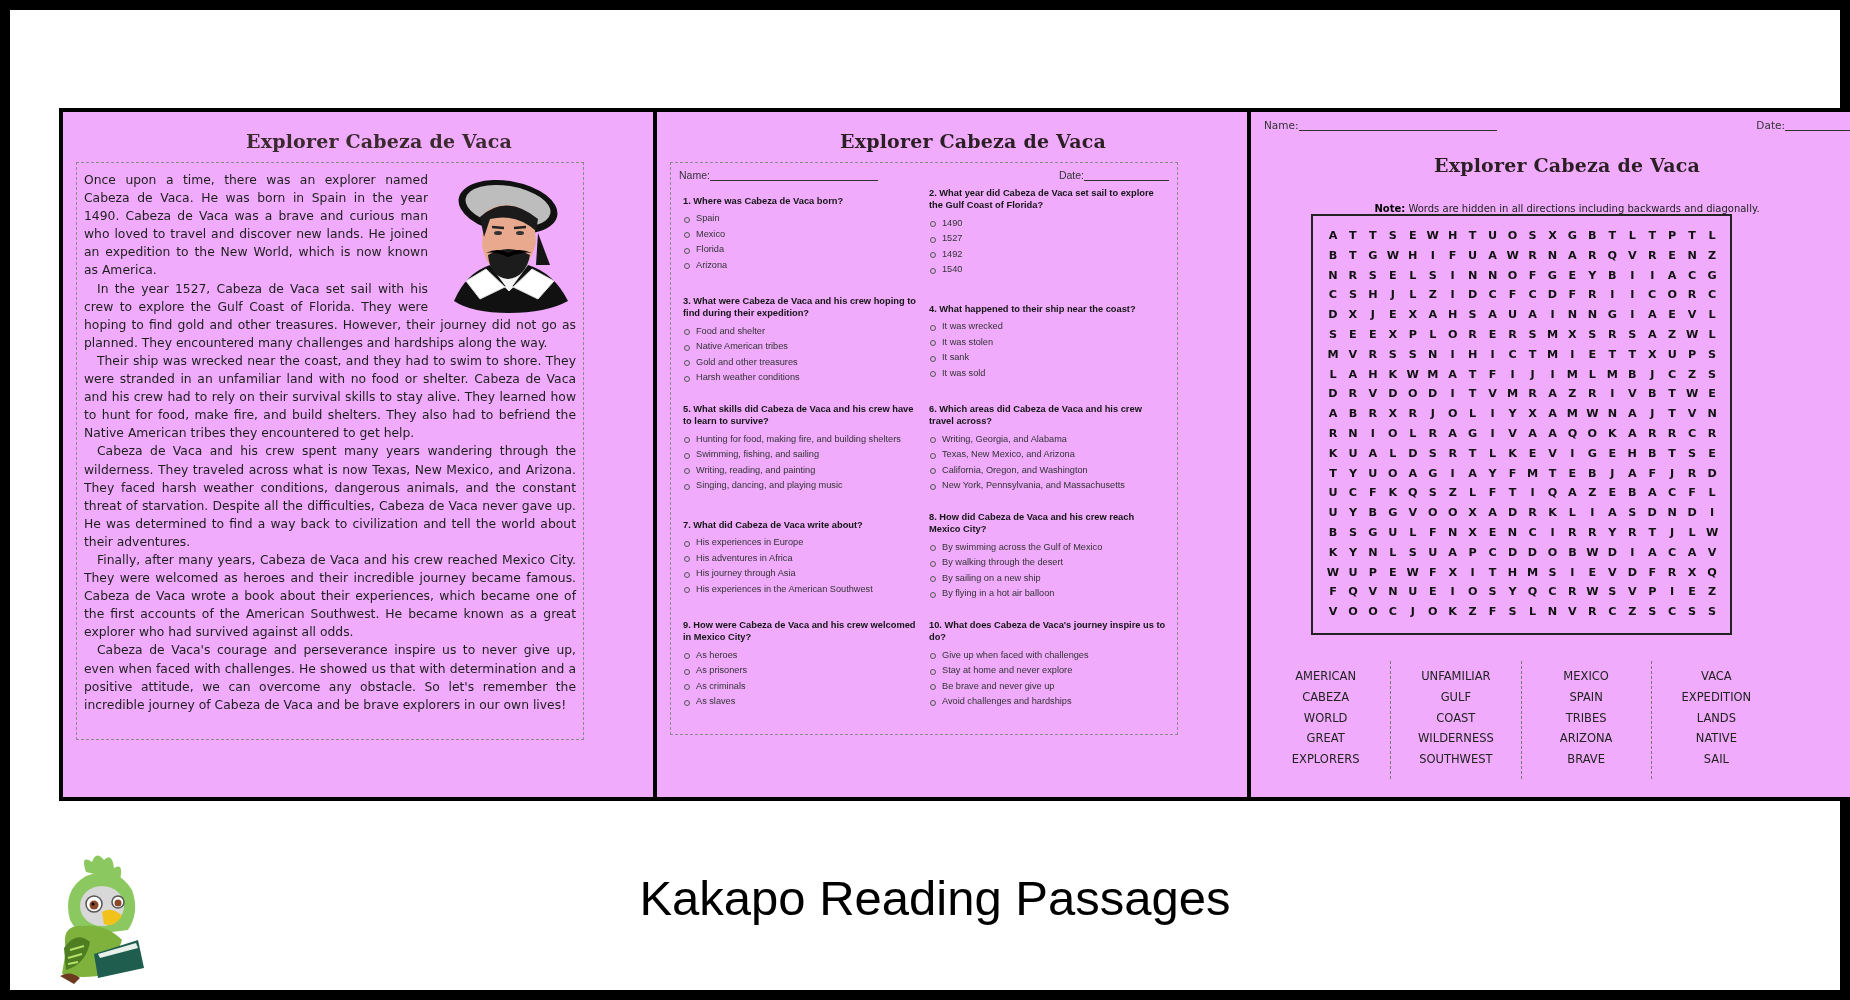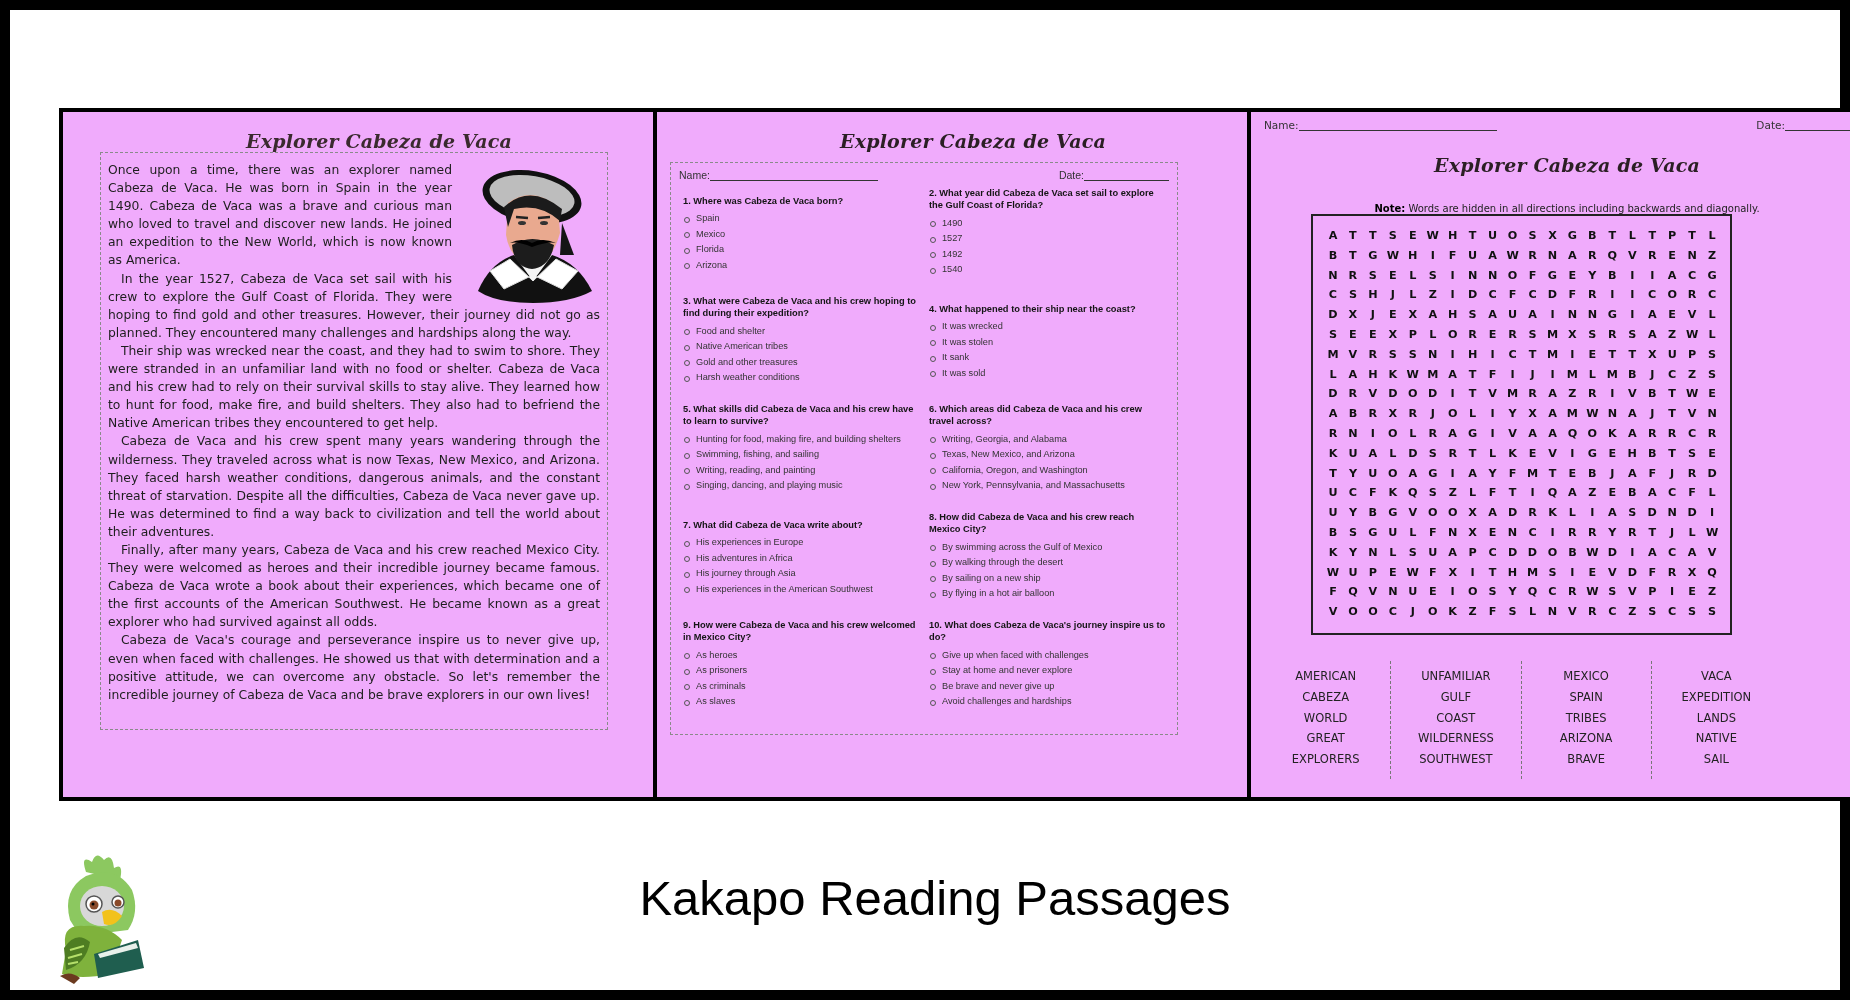--- a/index.html
+++ b/index.html
@@ -3,25 +3,25 @@
 <meta charset="utf-8">
 <style>
   * { box-sizing: border-box; margin: 0; padding: 0; }
   html, body { width: 1850px; height: 1000px; overflow: hidden; background: #000; }
   body { position: relative; font-family: "DejaVu Sans", sans-serif; color: #222; }
   .canvas { position: absolute; left: 10px; top: 10px; width: 1830px; height: 980px; background: #fff; }
   .page { position: absolute; top: 98px; width: 640px; height: 693px; border: 4px solid #000; background: #f0abfc; overflow: hidden; }
   .page.p1 { left: 49px; }
   .page.p2 { left: 643px; }
   .page.p3 { left: 1237px; }
-  .script-title { position: absolute; left: 0; right: 0; text-align: center; font-family: "DejaVu Serif", serif; font-style: italic; font-weight: bold; font-size: 19px; color: #2b1f24; letter-spacing: 0.2px; }
+  .script-title { position: absolute; left: 0; right: 0; text-align: center; font-family: "DejaVu Serif", serif; font-weight: bold; font-size: 19px; color: #2b1f24; letter-spacing: 0.2px; }
   .p1 .script-title { top: 18px; color: #3a2a2e; }
   .dashed-box { position: absolute; border: 1px dashed #8a8a8a; }
   
-  .p1 .dashed-box { left: 13px; top: 40px; width: 508px; height: 578px; padding: 8px 7px 0 7px; margin-left: 24px; }
+  .p1 .dashed-box { left: 13px; top: 50px; width: 508px; height: 578px; padding: 8px 7px 0 7px; }
   .passage { font-family: "DejaVu Sans", sans-serif; font-size: 12.35px; line-height: 18.1px; color: #1e1e1e; text-align: justify; }
   .passage p { text-indent: 13px; }
   .passage p:first-of-type { text-indent: 0; }
   .portrait { float: right; width: 126px; height: 142px; margin: 2px 4px 0 18px; position: relative; }
   .portrait svg { width: 126px; height: 142px; display: block; }
   
   .p2 .script-title { top: 18px; }
   .p2 .dashed-box { left: 13px; top: 50px; width: 508px; height: 573px; padding: 6px 8px 0 8px; }
   .namedate { display: flex; justify-content: space-between; font-size: 10.5px; color: #333; font-family: "Liberation Sans", sans-serif; height: 16px; }
   .namedate .line { display: inline-block; border-bottom: 1px solid #333; height: 11px; vertical-align: bottom; }

